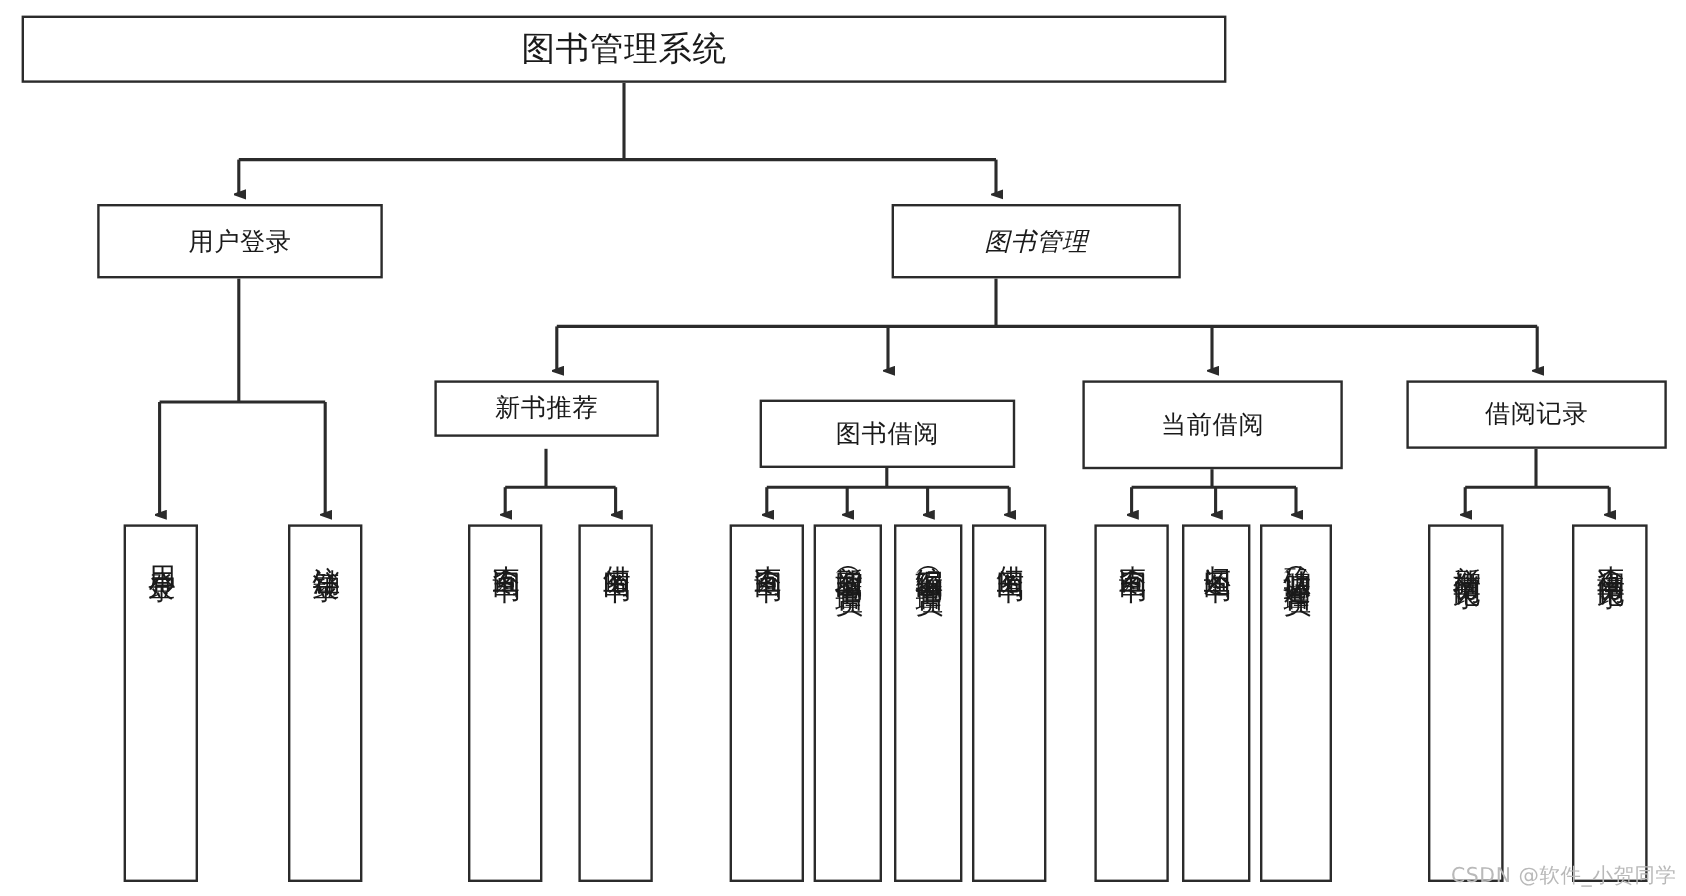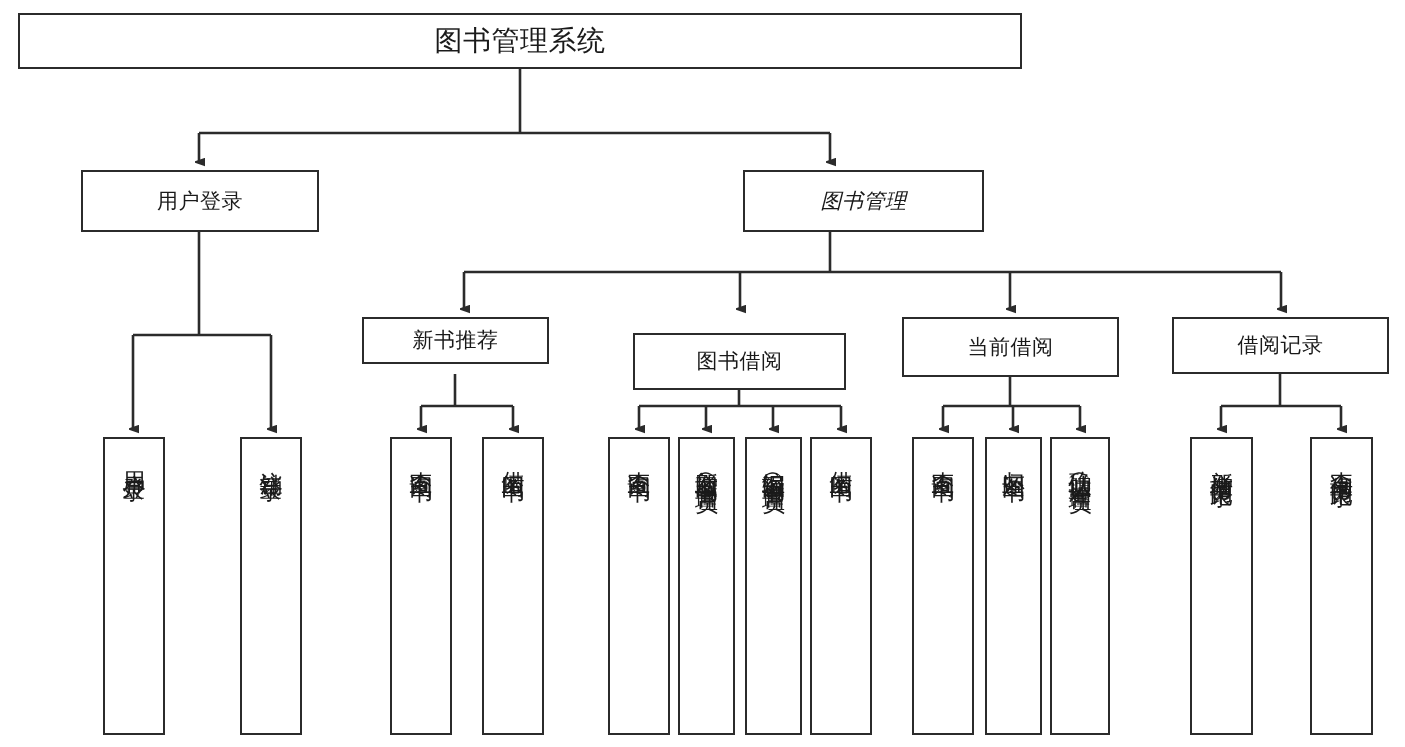--- a/index.html
+++ b/index.html
@@ -138,21 +138,21 @@
   <div class="node horiz" style="left:743px; top:170px; width:241px; height:62px;font-style:italic;">
     <span class="label">图书管理</span>
   </div>
 
   <div class="node horiz" style="left:362px; top:317px; width:187px; height:47px;">
     <span class="label">新书推荐</span>
   </div>
   <div class="node horiz" style="left:633px; top:317px; width:213px; height:57px;margin-top:16px;">
     <span class="label">图书借阅</span>
   </div>
-  <div class="node horiz" style="left:902px; top:317px; width:217px; height:60px;">
+  <div class="node horiz" style="left:902px; top:317px; width:217px; height:74px;">
     <span class="label">当前借阅</span>
   </div>
   <div class="node horiz" style="left:1172px; top:317px; width:217px; height:57px;justify-content:center;">
     <span class="label">借阅记录</span>
   </div>
 
   <div class="node vert" style="left:103px; top:437px; width:62px; height:298px;">
     <span class="label">用户登录</span>
   </div>
   <div class="node vert" style="left:240px; top:437px; width:62px; height:298px;">
@@ -189,14 +189,15 @@
     <span class="label">确认归还（管理员）</span>
   </div>
 
   <div class="node vert" style="left:1190px; top:437px; width:63px; height:298px;">
     <span class="label">新增借阅记录</span>
   </div>
   <div class="node vert" style="left:1310px; top:437px; width:63px; height:298px;">
     <span class="label">查询借阅记录</span>
   </div>
 
+  <div class="watermark">CSDN @软件_小贺同学</div>
 
 </div>
 
 </body></html>

